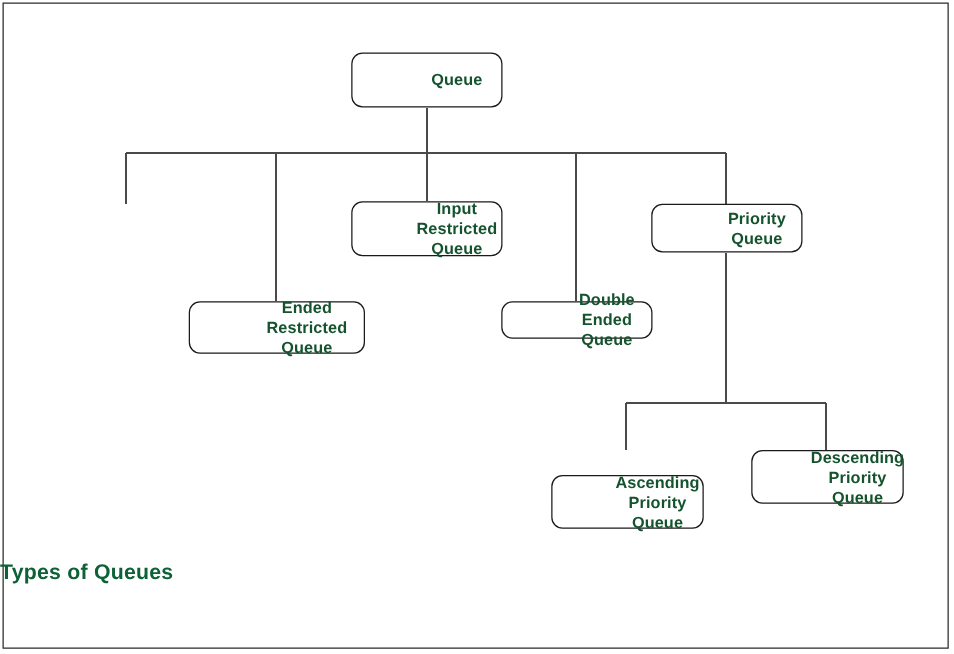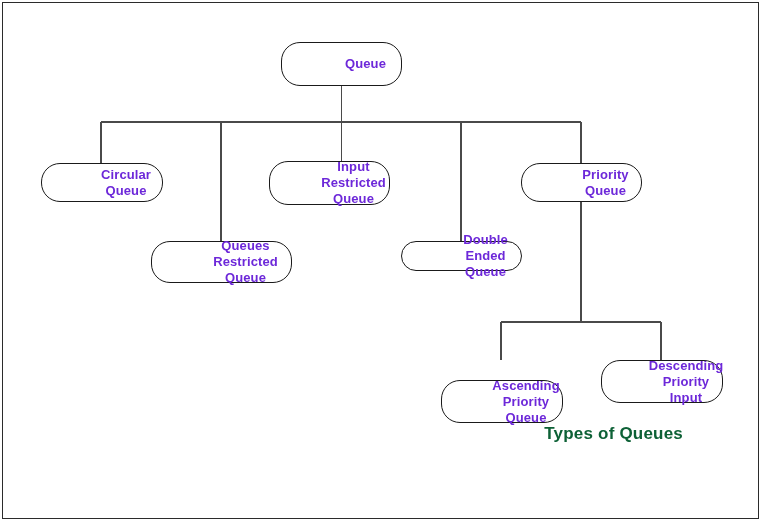--- a/index.html
+++ b/index.html
@@ -29,40 +29,40 @@
     position: absolute;
     left: 0;
     top: 0;
     width: 763px;
     height: 523px;
   }
   .node {
     position: absolute;
     box-sizing: border-box;
     border: 1px solid #1a1a1a;
-    border-radius: 19px;
+    border-radius: 9px;
     background: #ffffff;
-    color: #6d28d9;
+    color: #14532d;
     font-weight: bold;
     font-size: 13px;
     line-height: 16px;
     display: flex;
     align-items: center;
     justify-content: center;
     text-align: center;
     white-space: pre-line;
     letter-spacing: 0.1px;
     padding-left: 48px;
   }
   #caption {
     position: absolute;
     left: 0;
-    top: 424px;
+    top: 448px;
     width: 683px;
-    text-align: right;
+    text-align: left;
     color: #0d6136;
     font-weight: bold;
     font-size: 17px;
     letter-spacing: 0.2px;
   }
 </style>
 </head>
 <body>
 
 <div id="canvas">
@@ -90,33 +90,32 @@
       <line x1="501" y1="322" x2="661" y2="322"></line>
 
       <line x1="501" y1="322" x2="501" y2="360"></line>
 
       <line x1="661" y1="322" x2="661" y2="360"></line>
     </g>
   </svg>
 
   <div class="node" style="left:281px; top:42px; width:121px; height:44px;">Queue</div>
 
-  <div class="node" style="left:41px; top:163px; width:122px; height:39px;">Circular Queue</div>
 
-  <div class="node" style="left:269px; top:161px; width:121px; height:44px;">Input Restricted
+  <div class="node" style="left:281px; top:161px; width:121px; height:44px;">Input Restricted
 Queue</div>
 
-  <div class="node" style="left:151px; top:241px; width:141px; height:42px;">Queues Restricted
+  <div class="node" style="left:151px; top:241px; width:141px; height:42px;">Ended Restricted
 Queue</div>
 
   <div class="node" style="left:401px; top:241px; width:121px; height:30px;">Double Ended
 Queue</div>
 
   <div class="node" style="left:521px; top:163px; width:121px; height:39px;">Priority Queue</div>
 
   <div class="node" style="left:441px; top:380px; width:122px; height:43px;">Ascending
 Priority Queue</div>
 
   <div class="node" style="left:601px; top:360px; width:122px; height:43px;">Descending
-Priority Input</div>
+Priority Queue</div>
 
   <div id="caption">Types of Queues</div>
 </div>
 
 </body></html>

